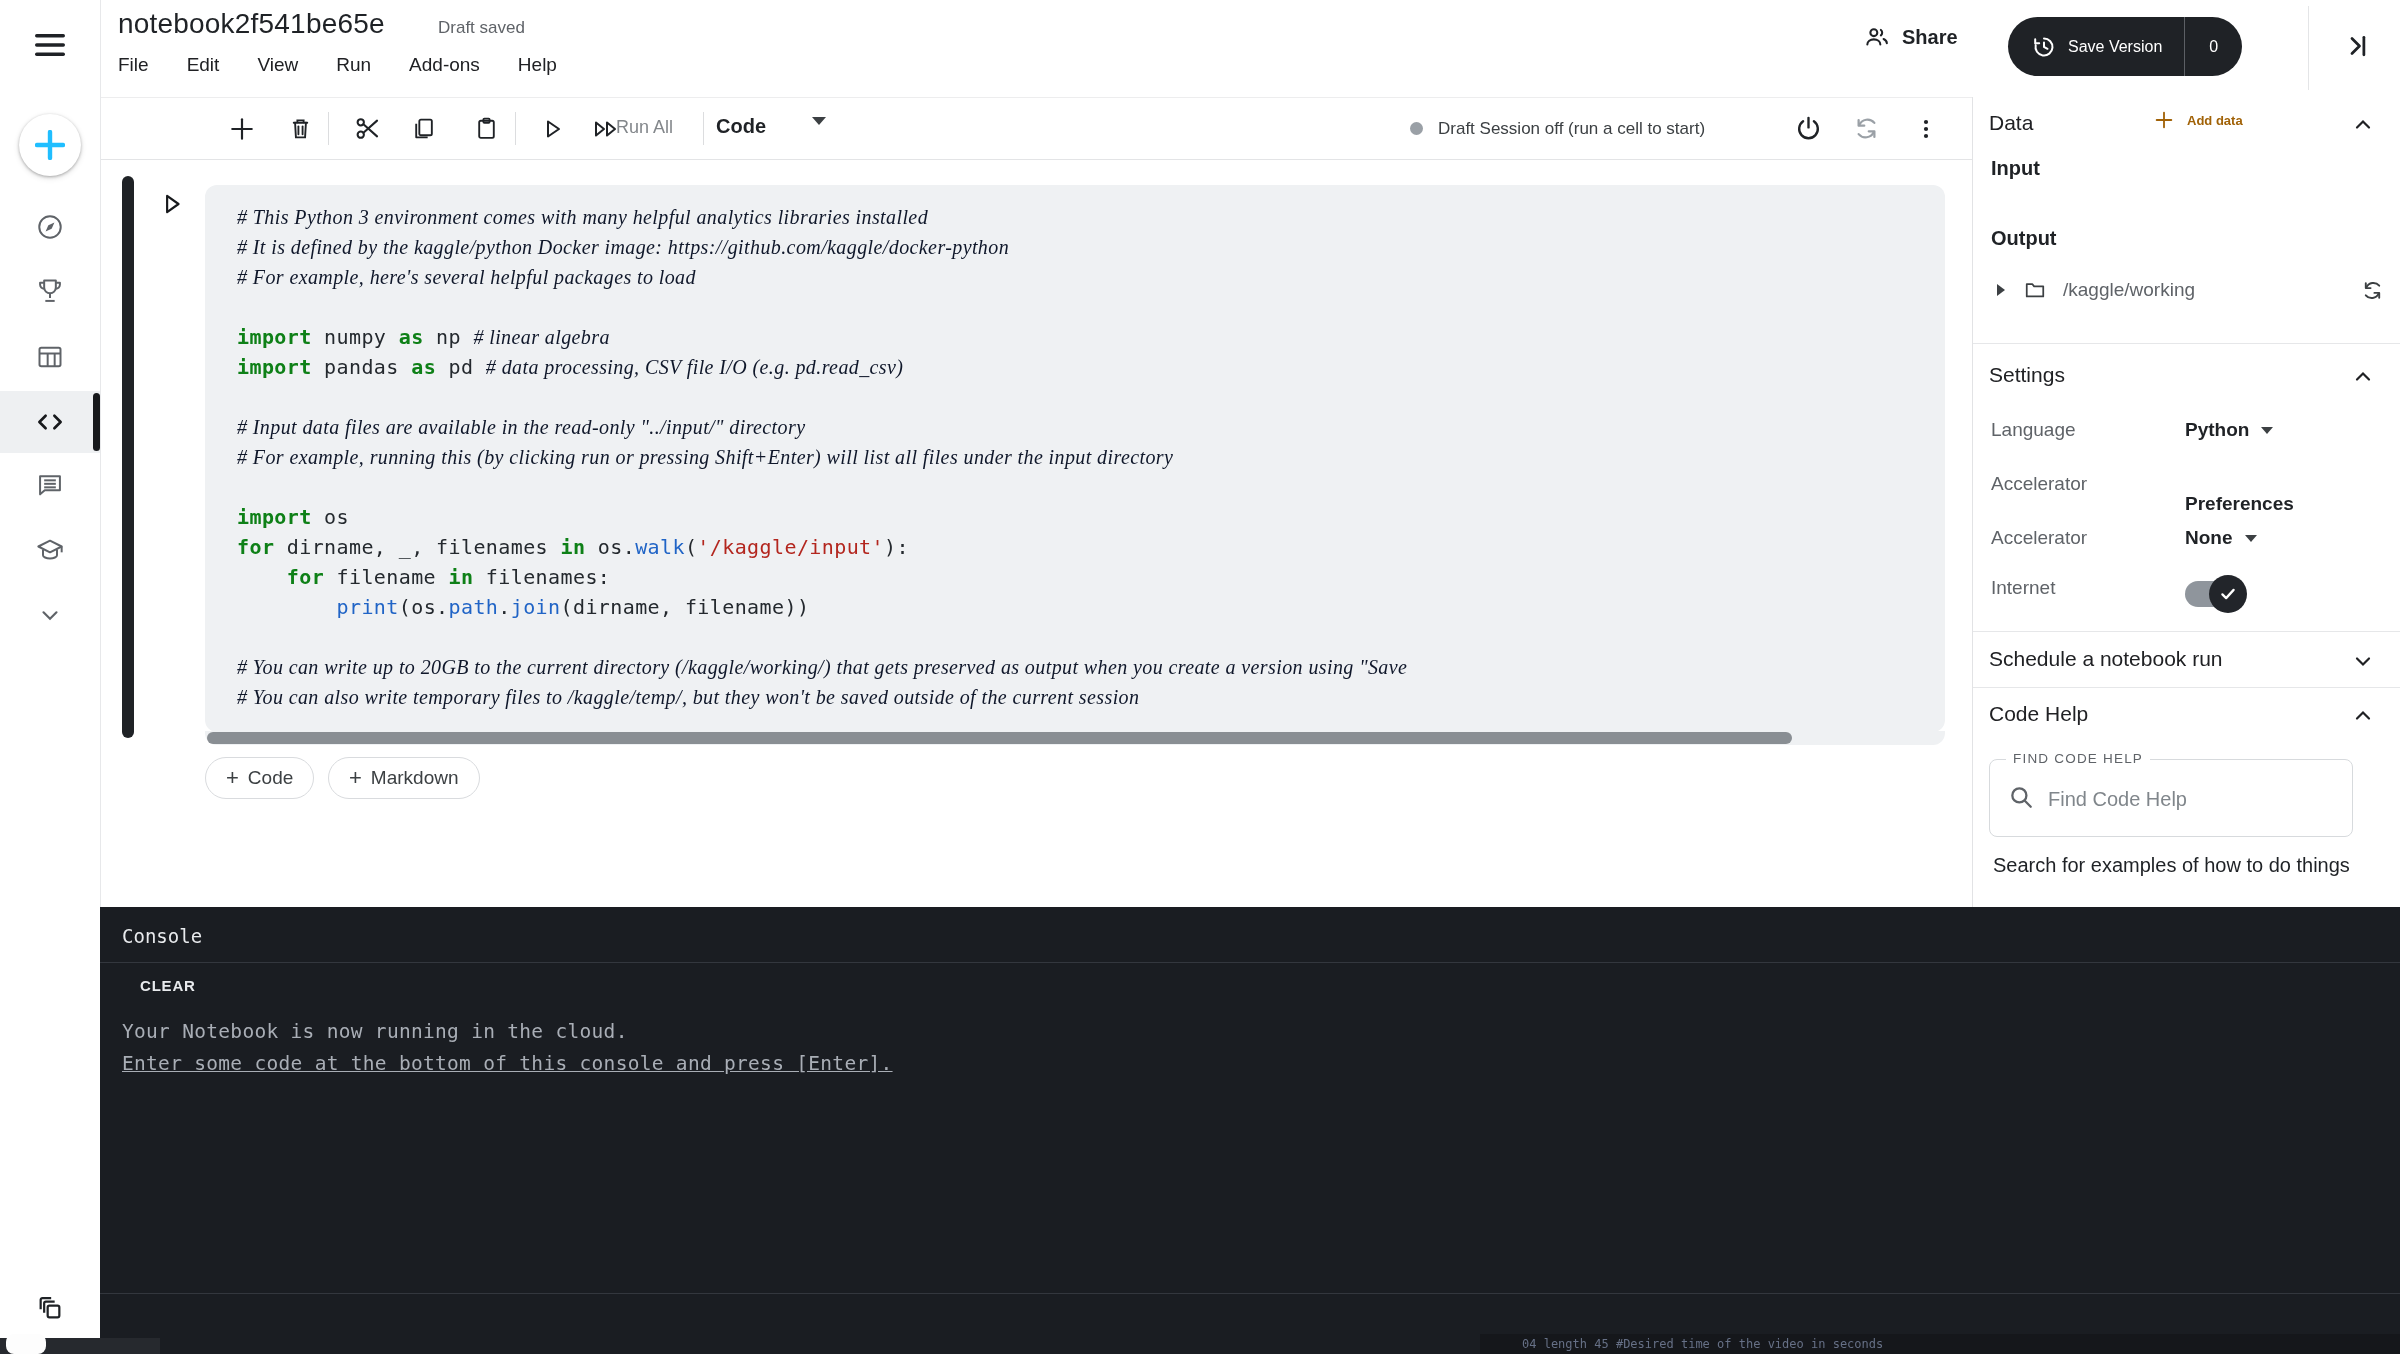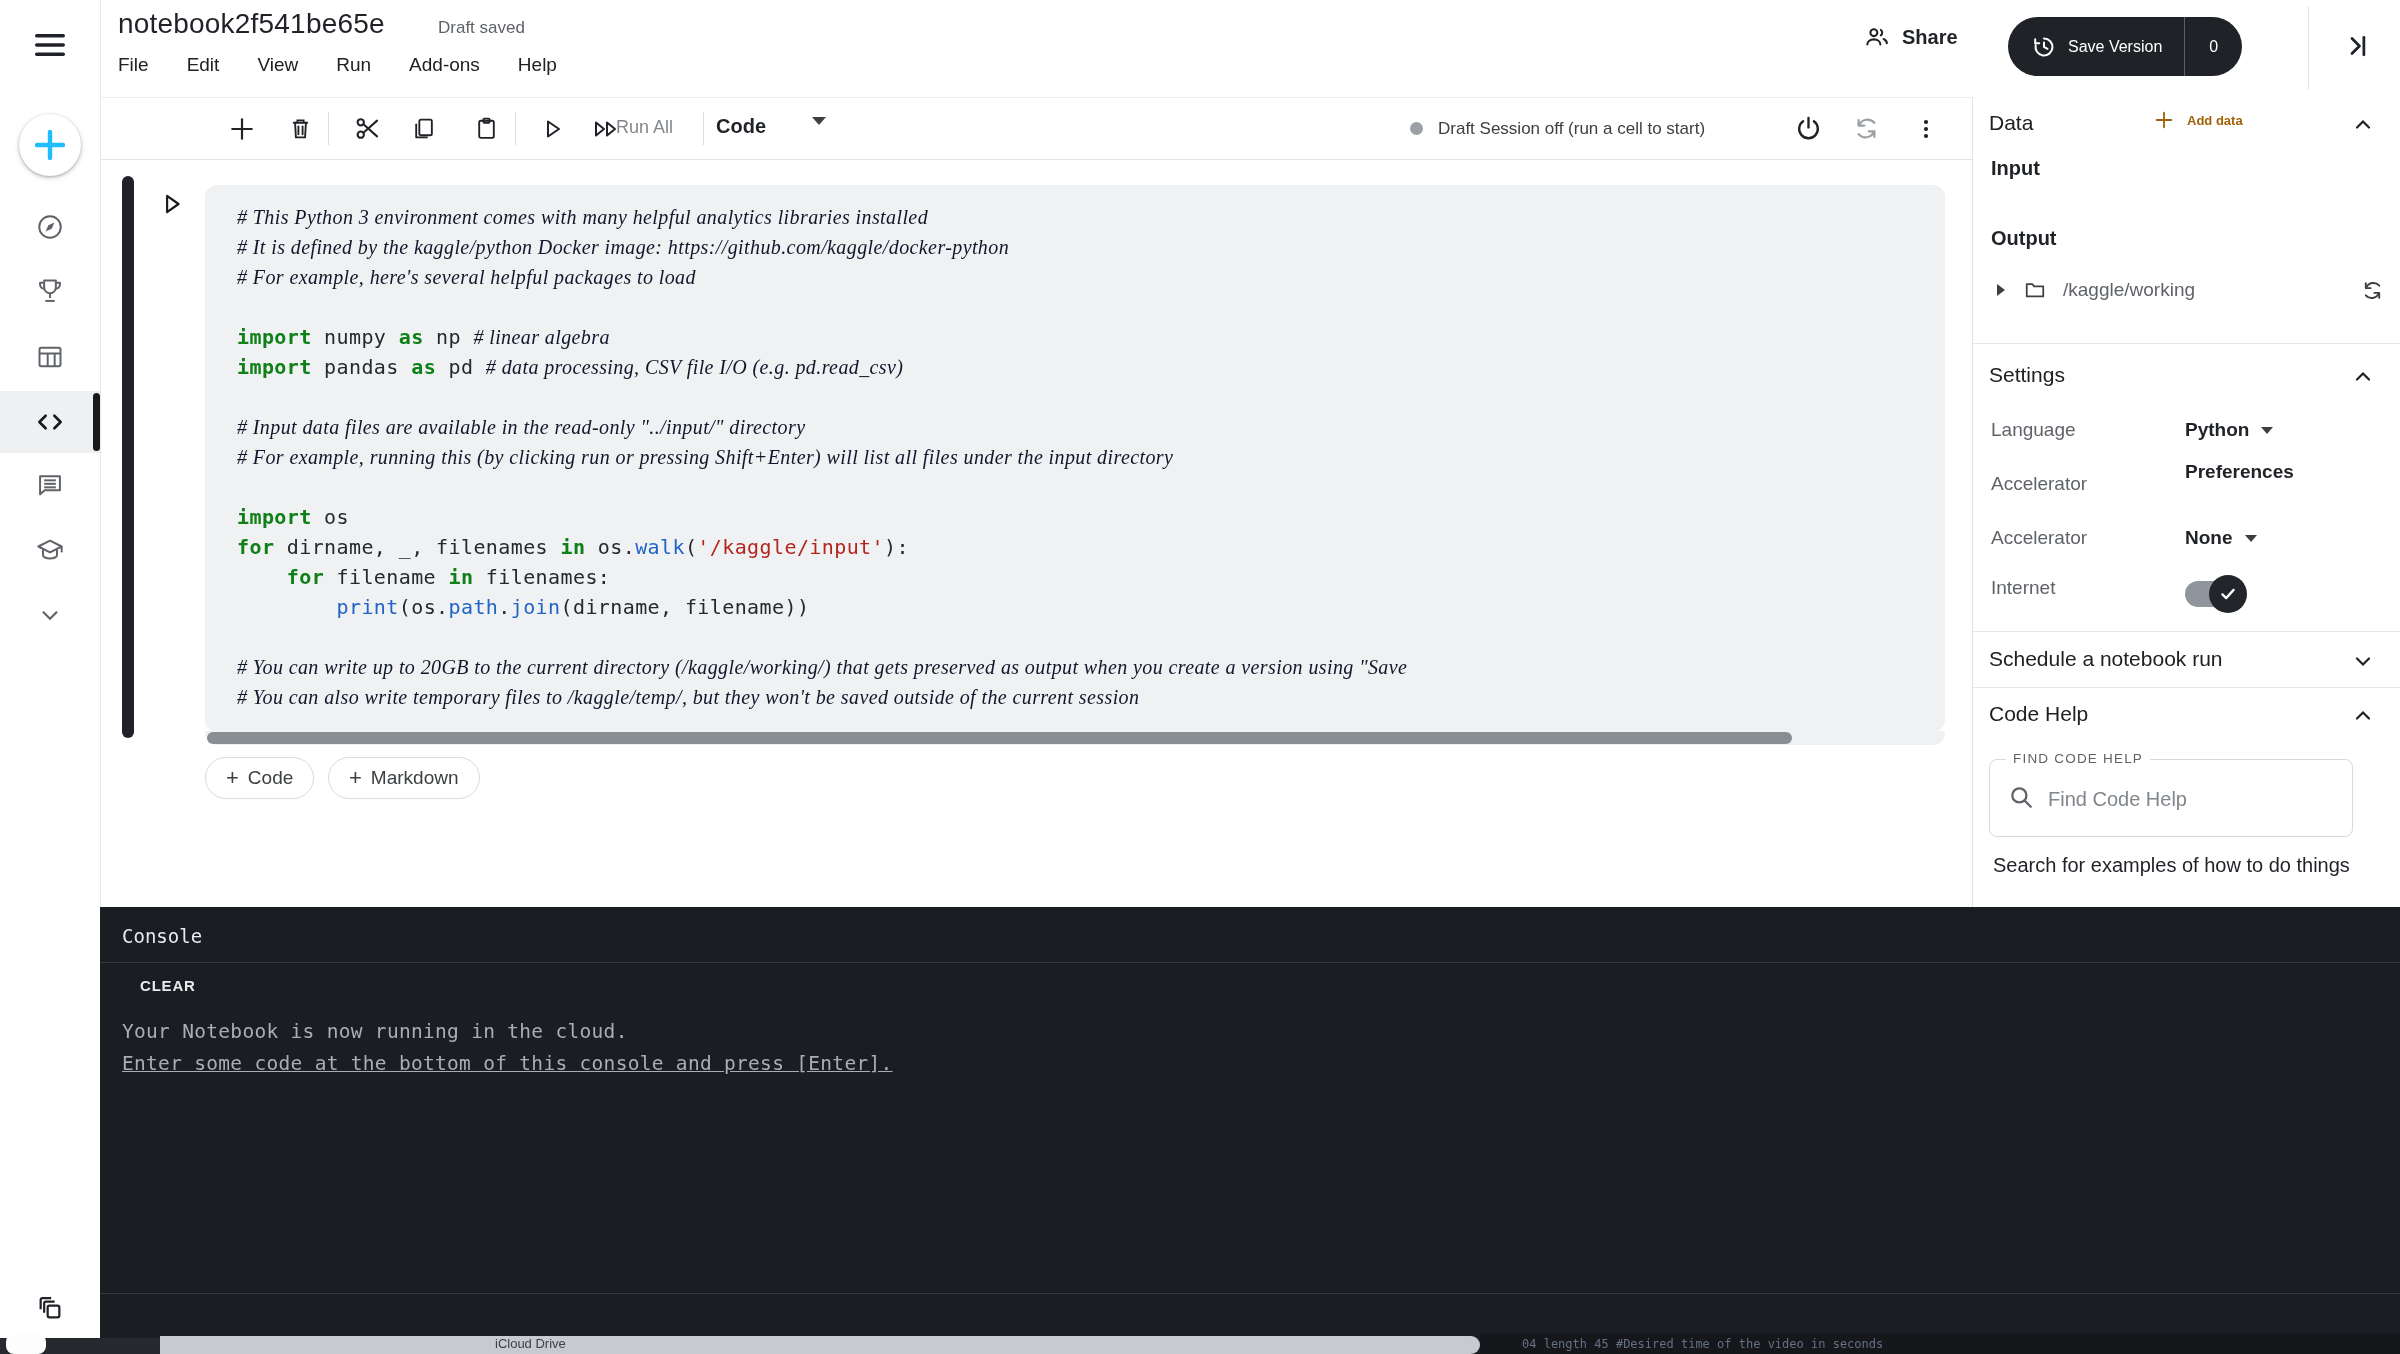--- a/index.html
+++ b/index.html
@@ -436,21 +436,21 @@
           </svg></span>
     </button>
 
     <div class="set-label" style="top:322px;">Language</div>
     <button class="set-value" style="top:322px;">
       <span>Python</span>
       <span class="dd-caret"></span>
     </button>
 
     <div class="set-label" style="top:376px;">Accelerator</div>
-    <button class="set-value" style="top:364px;">
+    <button class="set-value" style="top:396px;">
       <span>Preferences</span>
     </button>
 
     <div class="set-label" style="top:430px;">Accelerator</div>
     <button class="set-value" style="top:430px;">
       <span>None</span>
       <span class="dd-caret"></span>
     </button>
 
     <div class="set-label" style="top:480px;">Internet</div>
@@ -498,21 +498,18 @@
     <div class="console-hdiv" style="top:55px;"></div>
     <button class="console-clear">CLEAR</button>
     <div class="console-line" style="top:113px;">Your Notebook is now running in the cloud.</div>
     <div class="console-line" style="top:145px;text-decoration:underline;">Enter some code at the bottom of this console and press [Enter].</div>
     <div class="console-hdiv" style="top:386px;"></div>
   </section>
 
   <div class="abs strip">
     <div class="strip-darkL"></div>
     <div class="strip-blob"></div>
-    <div class="strip-finder">
-      <span class="strip-finder-label">iCloud Drive</span>
-    </div>
     <div class="strip-darkR">
       <span class="strip-code">04   length   45  #Desired time of the video in seconds</span>
     </div>
   </div>
 
 </div>
 
 </body></html>

